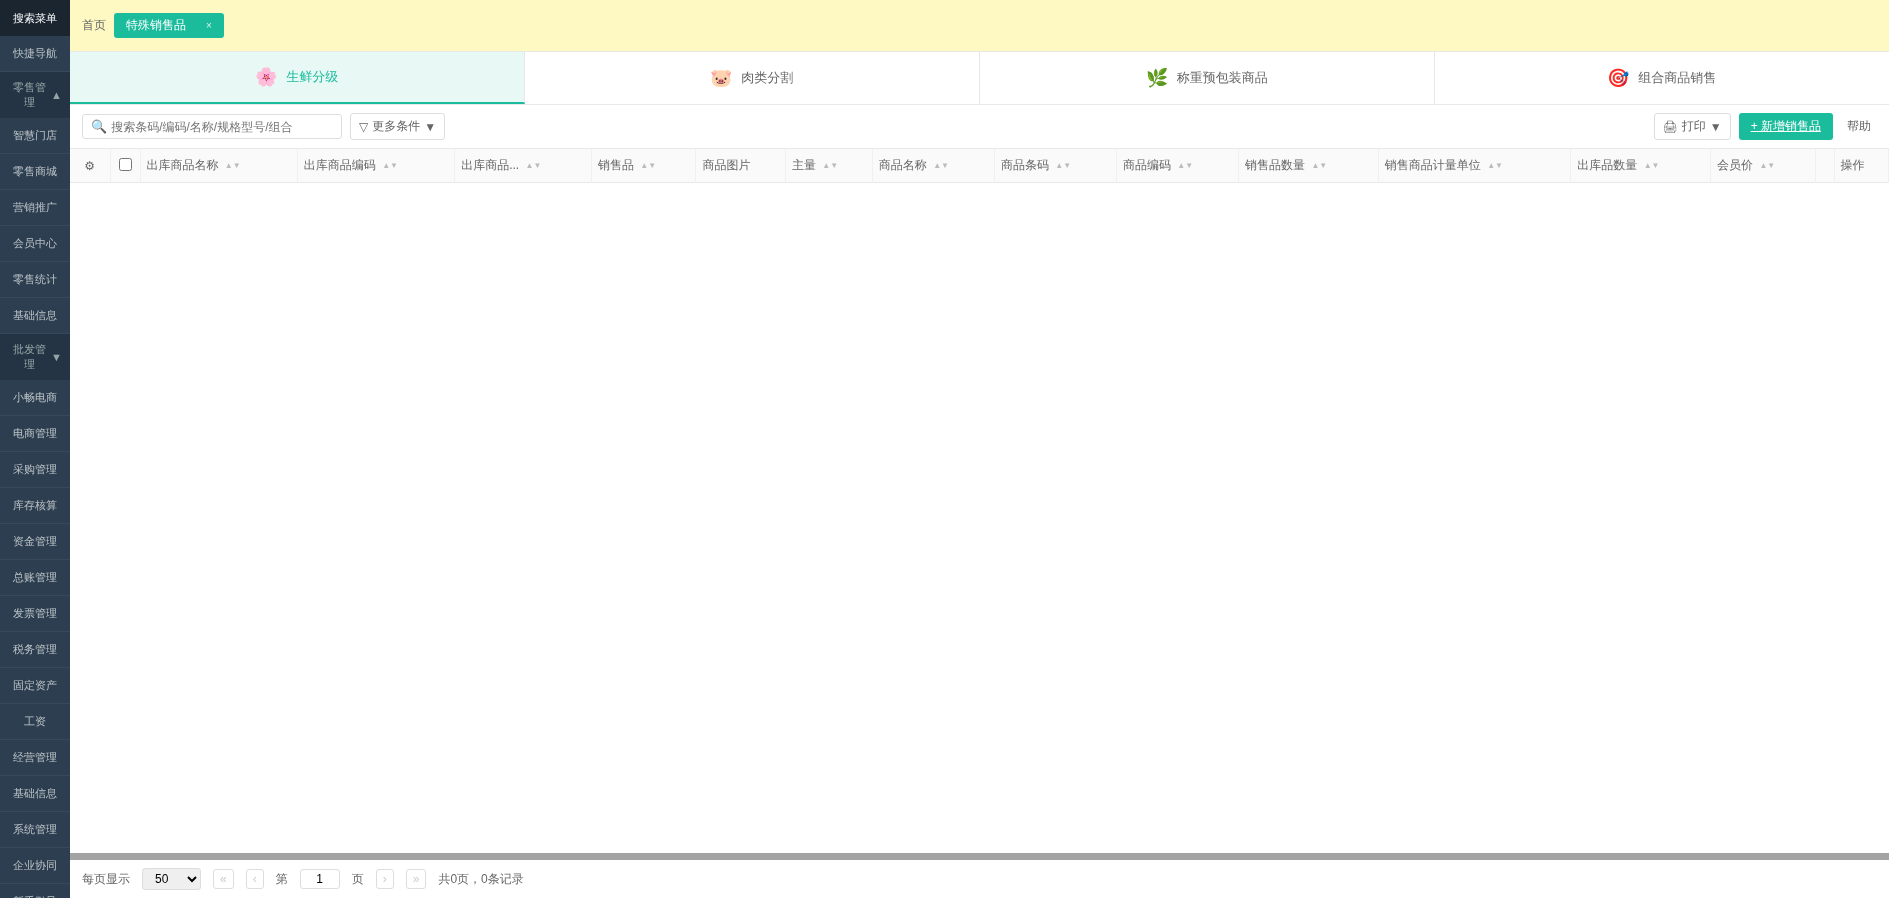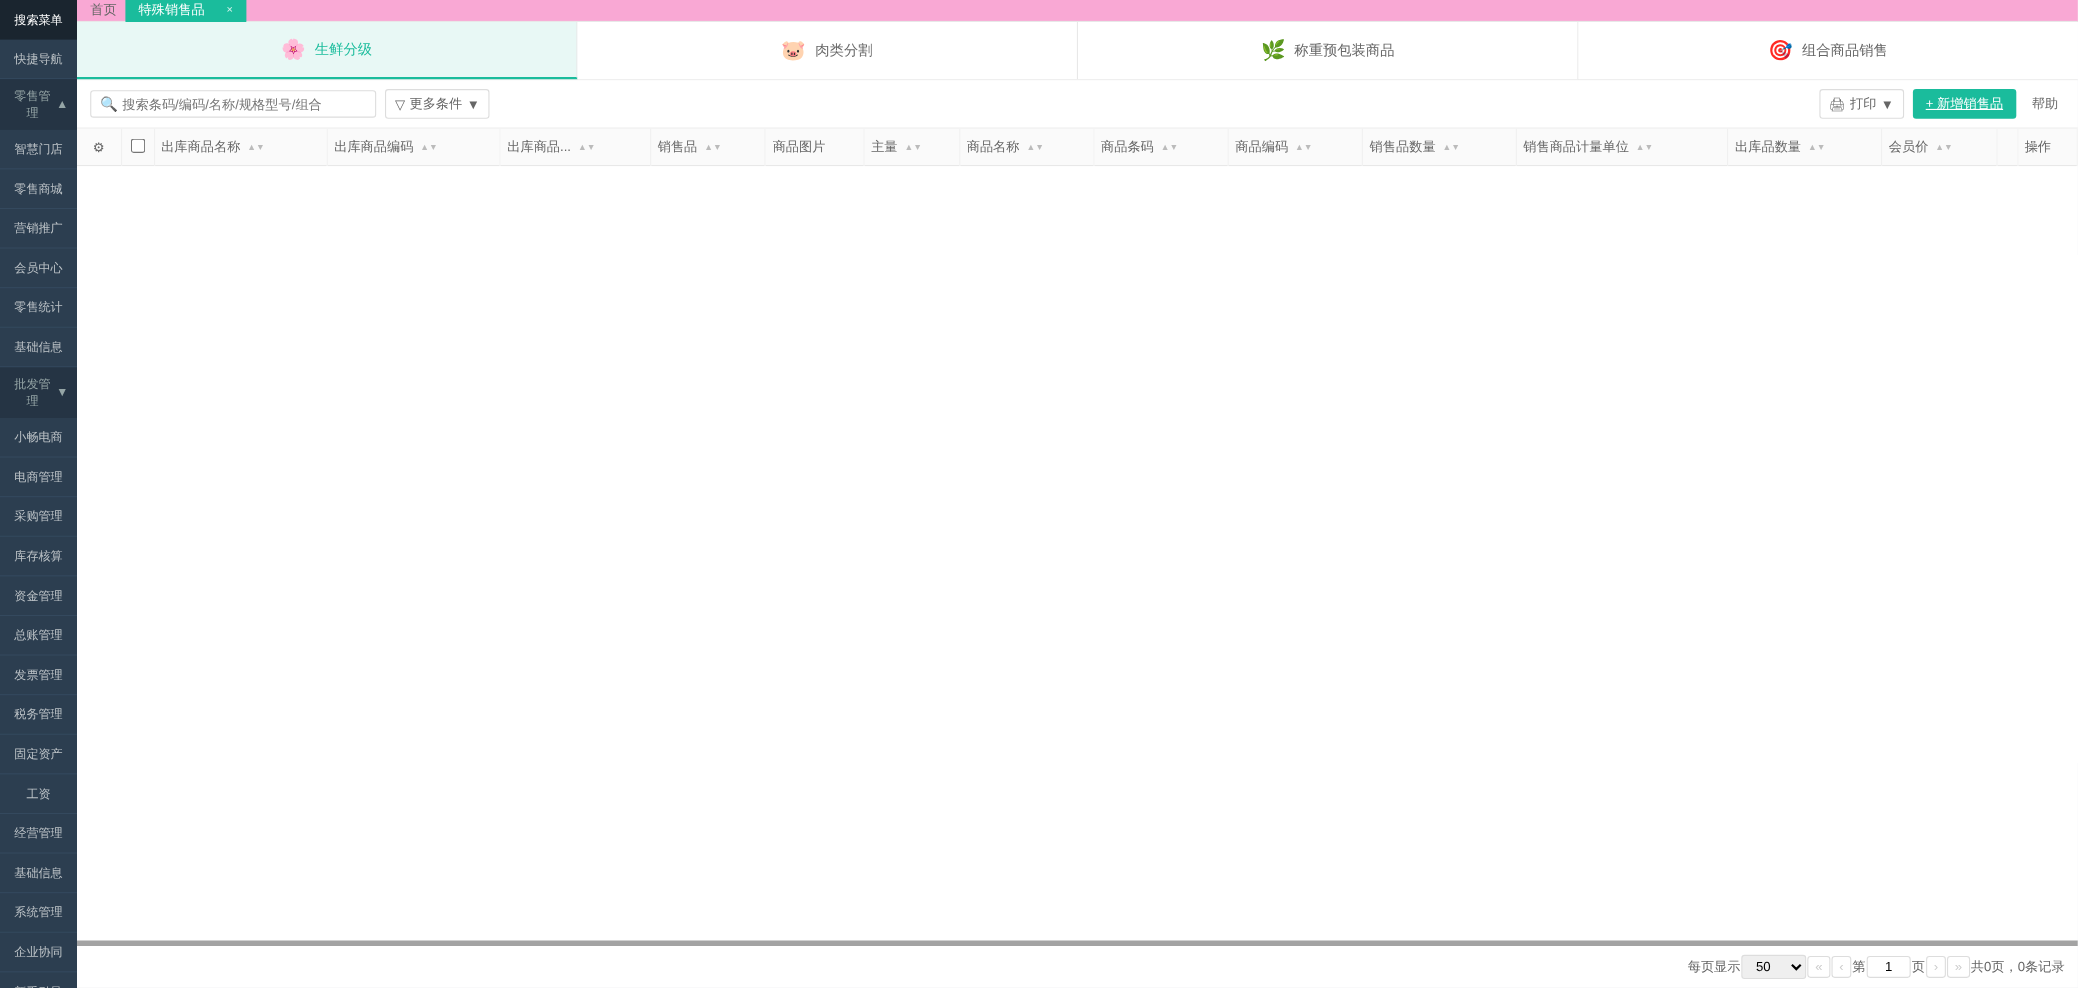--- a/index.html
+++ b/index.html
@@ -64,24 +64,24 @@
     
     .main {
       flex: 1;
       display: flex;
       flex-direction: column;
       overflow: hidden;
     }
 
     
     .topbar {
-      background: #f9a8d4;
+      background: #fef9c3;
       border-bottom: 1px solid #e8e8e8;
       padding: 0 12px;
-      height: 20px;
+      height: 52px;
       display: flex;
       align-items: center;
       gap: 8px;
       flex-shrink: 0;
     }
     .topbar-home {
       color: #666;
       font-size: 12px;
       cursor: pointer;
     }
@@ -280,26 +280,25 @@
     }
     .empty-text {
       color: #bbb;
       font-size: 13px;
       margin-top: 12px;
     }
 
     
     .pagination-bar {
       background: #fff;
-      border-top: 5px solid #a3a3a3;
+      border-top: 7px solid #a3a3a3;
       padding: 8px 12px;
       display: flex;
       align-items: center;
-      justify-content: flex-end;
-      gap: 1px;
+      gap: 12px;
       font-size: 12px;
       color: #666;
       flex-shrink: 0;
     }
     .page-size-select {
       border: 1px solid #ddd;
       padding: 2px 8px;
       border-radius: 3px;
       font-size: 12px;
     }

